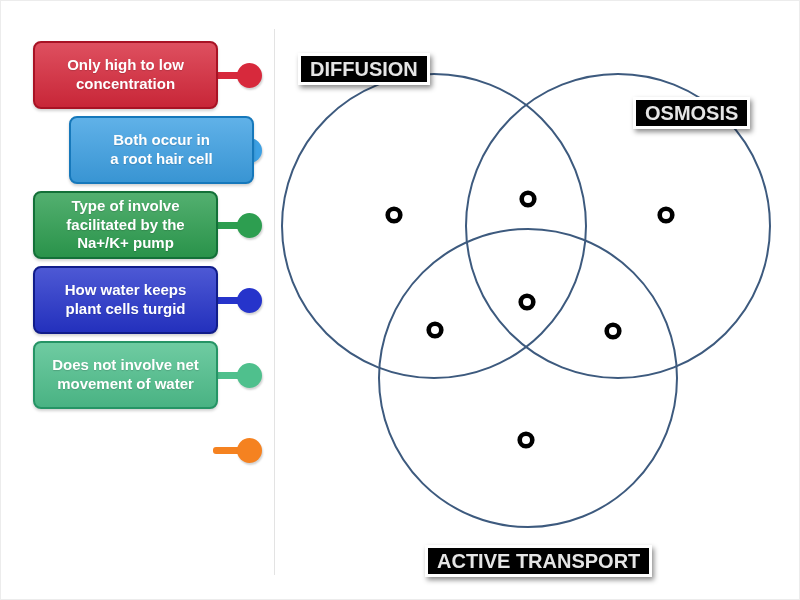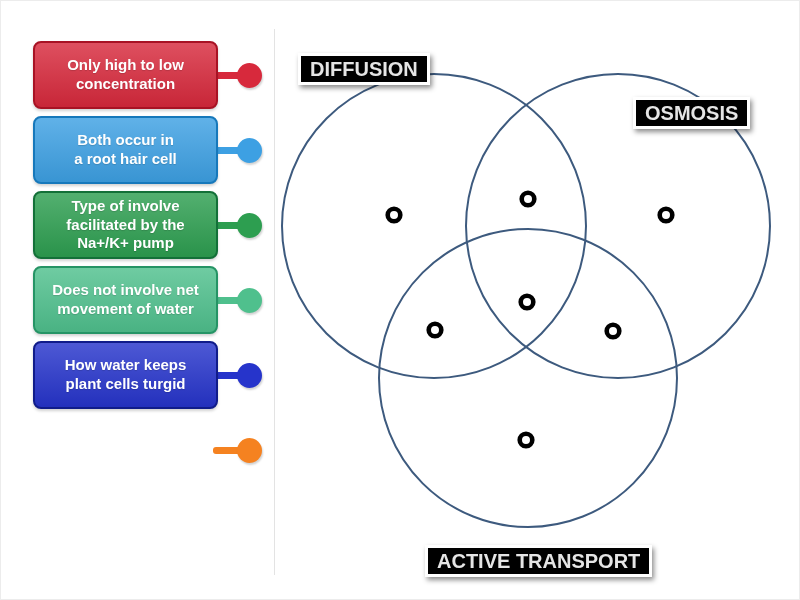--- a/index.html
+++ b/index.html
@@ -57,48 +57,48 @@
     <div class="pin-stem" style="background: rgb(215, 41, 60);"></div>
     <div class="pin-head" style="background: rgb(215, 41, 60);"></div>
     <div class="card-body" style="background-color: rgb(215, 41, 60); border-color: rgb(168, 18, 36);">
       <span class="card-text">Only high to low
 concentration</span>
     </div>
   </div>
       <div class="card-row">
     <div class="pin-stem" style="background: rgb(61, 160, 227);"></div>
     <div class="pin-head" style="background: rgb(61, 160, 227);"></div>
-    <div class="card-body" style="background-color: rgb(61, 160, 227); border-color: rgb(22, 120, 187);">
+    <div class="card-body" style="background-color: rgb(61, 160, 227); border-color: rgb(22, 120, 187); margin-left: 36px;">
       <span class="card-text">Both occur in
 a root hair cell</span>
     </div>
   </div>
       <div class="card-row">
     <div class="pin-stem" style="background: rgb(45, 158, 80);"></div>
     <div class="pin-head" style="background: rgb(45, 158, 80);"></div>
     <div class="card-body" style="background-color: rgb(45, 158, 80); border-color: rgb(19, 112, 56);">
       <span class="card-text">Type of involve
 facilitated by the
 Na+/K+ pump</span>
     </div>
   </div>
       <div class="card-row">
+    <div class="pin-stem" style="background: rgb(38, 52, 203);"></div>
+    <div class="pin-head" style="background: rgb(38, 52, 203);"></div>
+    <div class="card-body" style="background-color: rgb(38, 52, 203); border-color: rgb(16, 28, 138);">
+      <span class="card-text">How water keeps
+plant cells turgid</span>
+    </div>
+  </div>
+      <div class="card-row">
     <div class="pin-stem" style="background: rgb(79, 192, 141);"></div>
     <div class="pin-head" style="background: rgb(79, 192, 141);"></div>
     <div class="card-body" style="background-color: rgb(79, 192, 141); border-color: rgb(37, 148, 101);">
       <span class="card-text">Does not involve net
 movement of water</span>
-    </div>
-  </div>
-      <div class="card-row">
-    <div class="pin-stem" style="background: rgb(38, 52, 203);"></div>
-    <div class="pin-head" style="background: rgb(38, 52, 203);"></div>
-    <div class="card-body" style="background-color: rgb(38, 52, 203); border-color: rgb(16, 28, 138);">
-      <span class="card-text">How water keeps
-plant cells turgid</span>
     </div>
   </div>
       <div class="card-row">
     <div class="pin-stem" style="background: rgb(245, 130, 32);"></div>
     <div class="pin-head" style="background: rgb(245, 130, 32);"></div>
   </div>
     </div>
 
   <svg class="venn-svg" viewBox="0 0 798 598" xmlns="http://www.w3.org/2000/svg">
     <g id="venn-circles" fill="none" stroke-width="2" stroke="#3d5a7e">

